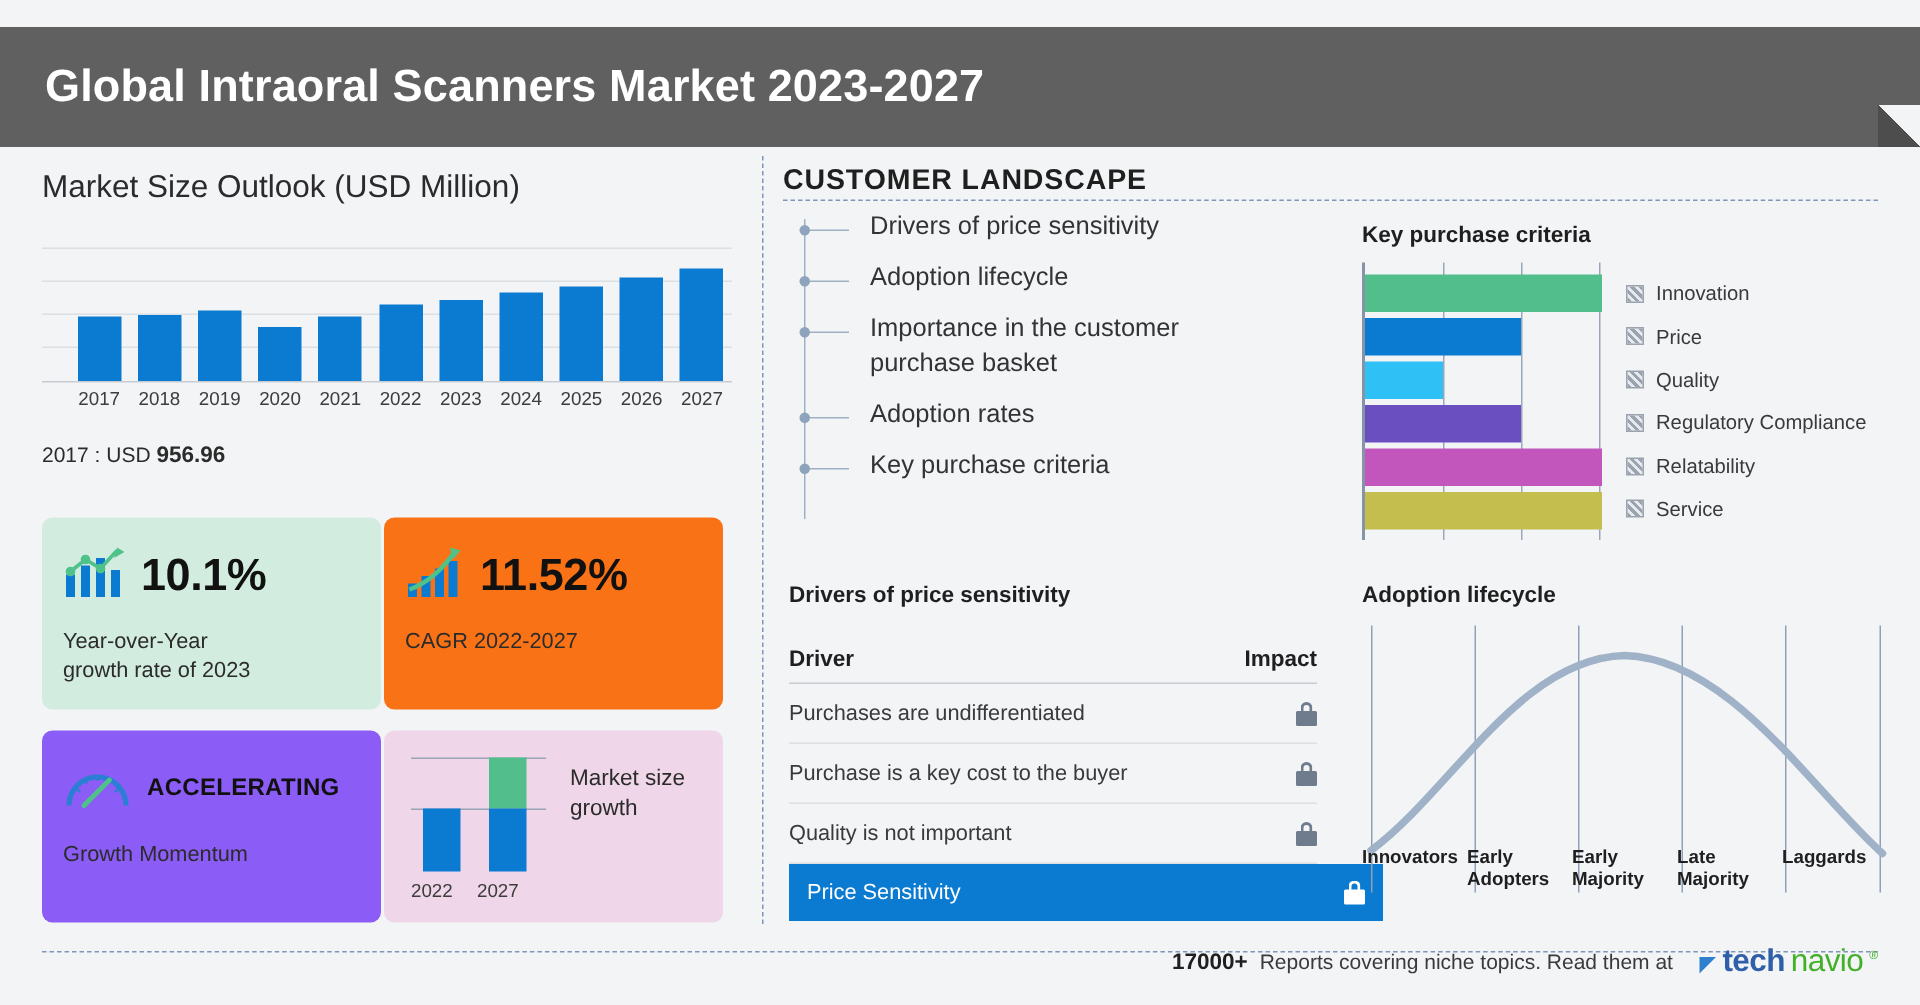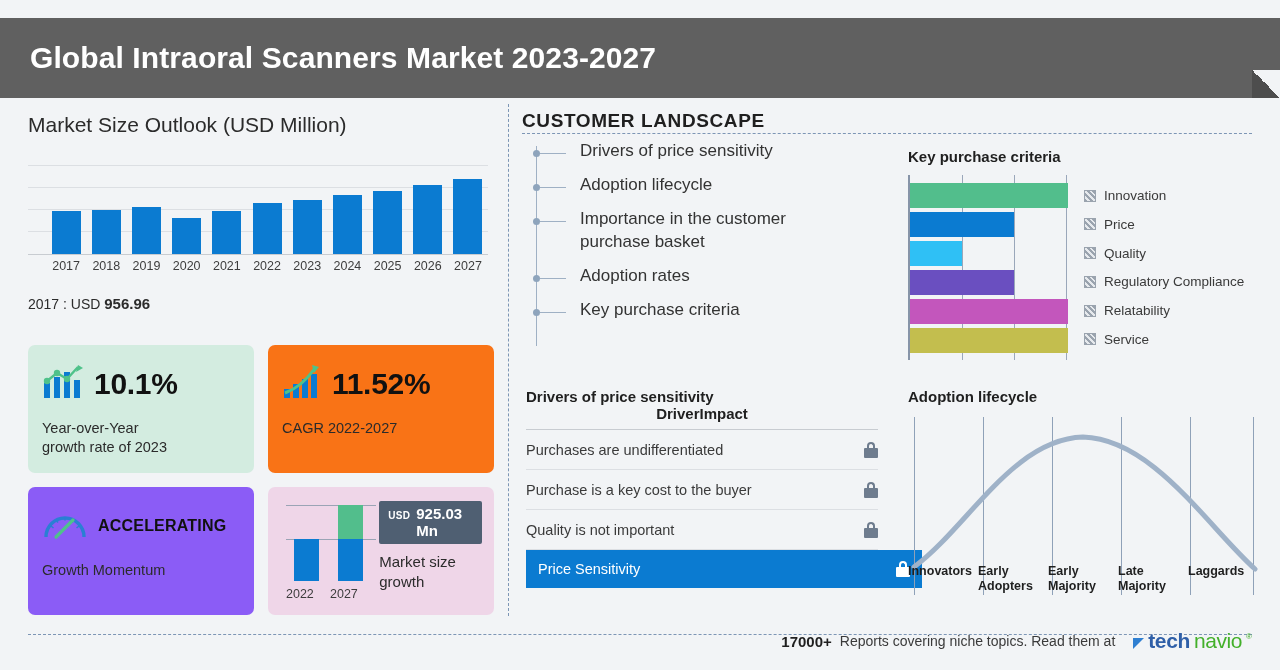--- a/index.html
+++ b/index.html
@@ -51,21 +51,21 @@
   .bar{width:29px;background:#0b7bd1;}
 
   .barlabels{display:flex;width:442px;margin-left:18px;margin-top:4px;}
   .barlabel{flex:1;text-align:center;font-size:12.5px;color:#3d3d3d;}
 
   .note{margin-top:22px;font-size:14px;color:#2b2b2b;}
   .note b{font-weight:bold;font-size:15px;}
 
   
   .cards{position:absolute;left:28px;top:345px;width:467px;}
-  .cardrow{display:flex;gap:14px;}
+  .cardrow{display:flex;gap:2px;}
   .card{
     width:226px;height:128px;border-radius:7px;
     box-sizing:border-box;padding:16px 14px 10px 14px;position:relative;
   }
   .card.green{background:#d3ece0;}
   .card.blue{background:#f97316;}
   .card.purple{background:#8b5cf6;}
   .card.pink{background:#efd6e8;}
   .card-top{display:flex;align-items:center;gap:10px;height:46px;}
   .card-big{font-size:30px;font-weight:bold;color:#111;letter-spacing:-.3px;}
@@ -123,22 +123,22 @@
   .kpc-leg{display:flex;align-items:center;gap:8px;height:25px;}
   .hatch{
     width:12px;height:12px;
     background:repeating-linear-gradient(45deg,#9aa3ae 0 2px,#e6e9ed 2px 4px);
     border:1px solid #9aa3ae;box-sizing:border-box;
   }
   .kpc-leg span{font-size:13.5px;color:#3a3a3a;}
 
   
   .drivers{position:absolute;left:526px;top:388px;width:352px;}
-  .tbl-head{display:flex;justify-content:center;align-items:center;
-            margin-top:0;padding-bottom:7px;border-bottom:1px solid #c8ccd1;}
+  .tbl-head{display:flex;justify-content:space-between;align-items:center;
+            margin-top:26px;padding-bottom:7px;border-bottom:1px solid #c8ccd1;}
   .tbl-head div{font-size:15px;font-weight:bold;color:#1f1f1f;}
   .tbl-row{display:flex;justify-content:space-between;align-items:center;
            height:39px;border-bottom:1px solid #dcdfe3;}
   .tbl-row .d{font-size:14.5px;color:#3a3a3a;}
   .tbl-row.hl{background:#0b7bd1;border-bottom:none;height:38px;padding:0 12px;
               box-sizing:border-box;width:396px;}
   .tbl-row.hl .d{color:#fff;font-size:14.5px;}
   .lock{width:14px;height:16px;position:relative;display:inline-block;}
   .lock .shackle{
     position:absolute;left:3px;top:0;width:8px;height:7px;
@@ -323,24 +323,20 @@
               <div class="msg-seg-blue" style="height:100%;"></div>
             </div>
             <div class="msg-bar" style="left:58px;height:76px;">
               <div class="msg-seg-green" style="height:45%;"></div>
               <div class="msg-seg-blue" style="height:55%;"></div>
             </div>
             <div class="msg-x" style="left:6px;">2022</div>
             <div class="msg-x" style="left:50px;">2027</div>
           </div>
           <div class="msg-right">
-            <div class="usd-chip">
-              <span class="u">USD</span>
-              <span class="v">925.03 Mn</span>
-            </div>
             <div class="msg-text">
               <div>Market size</div>
               <div>growth</div>
             </div>
           </div>
         </div>
       </div>
     </div>
   </div>
 

